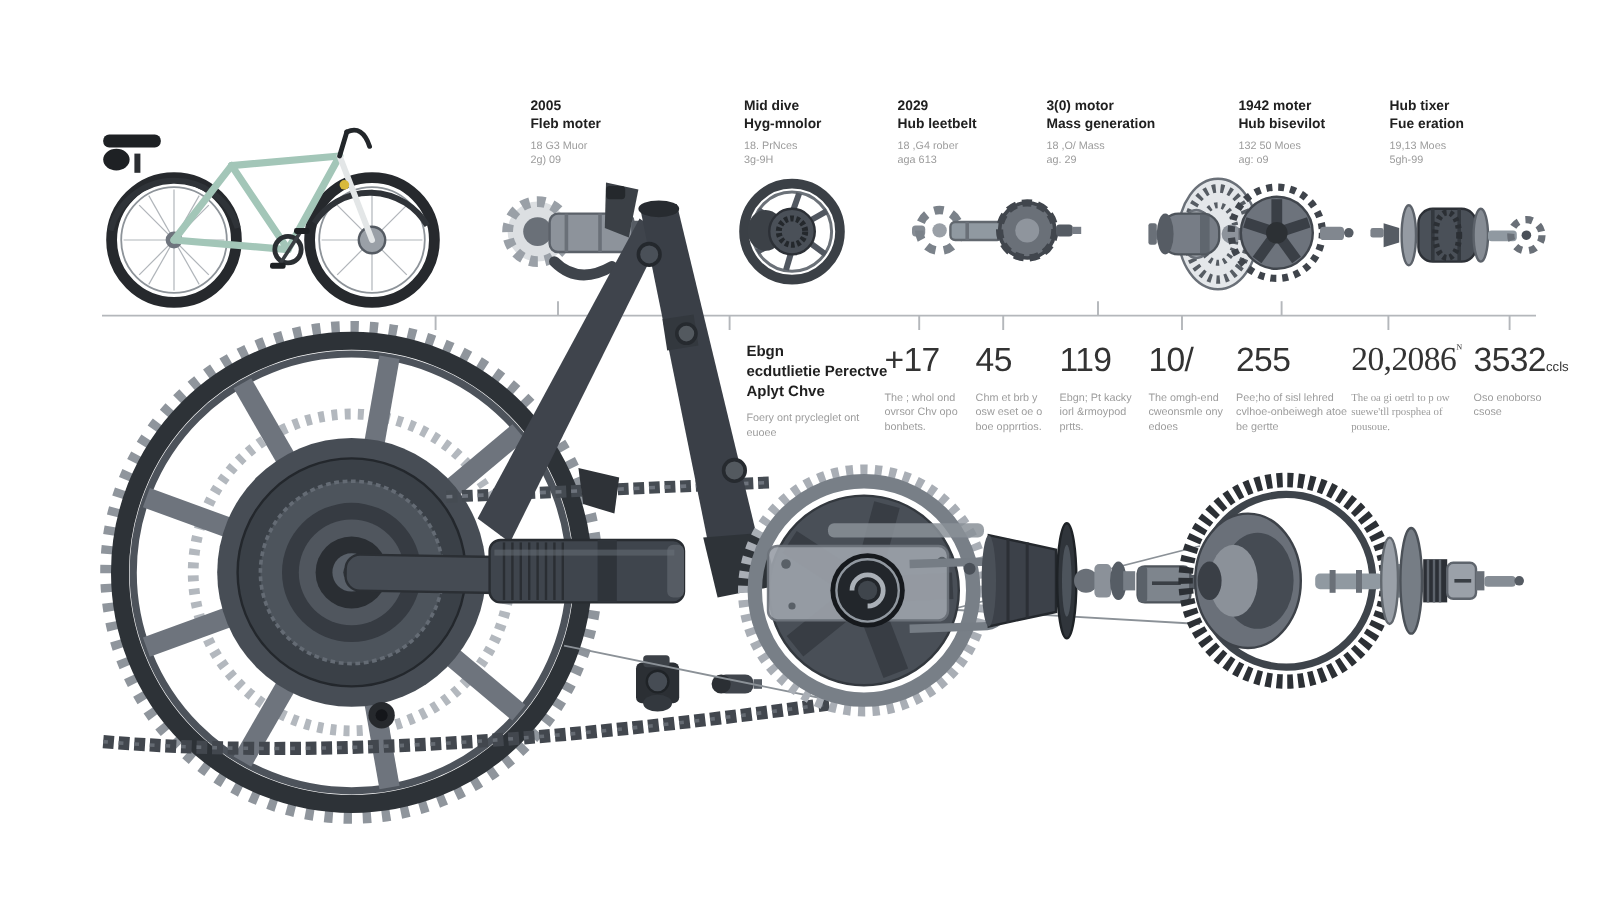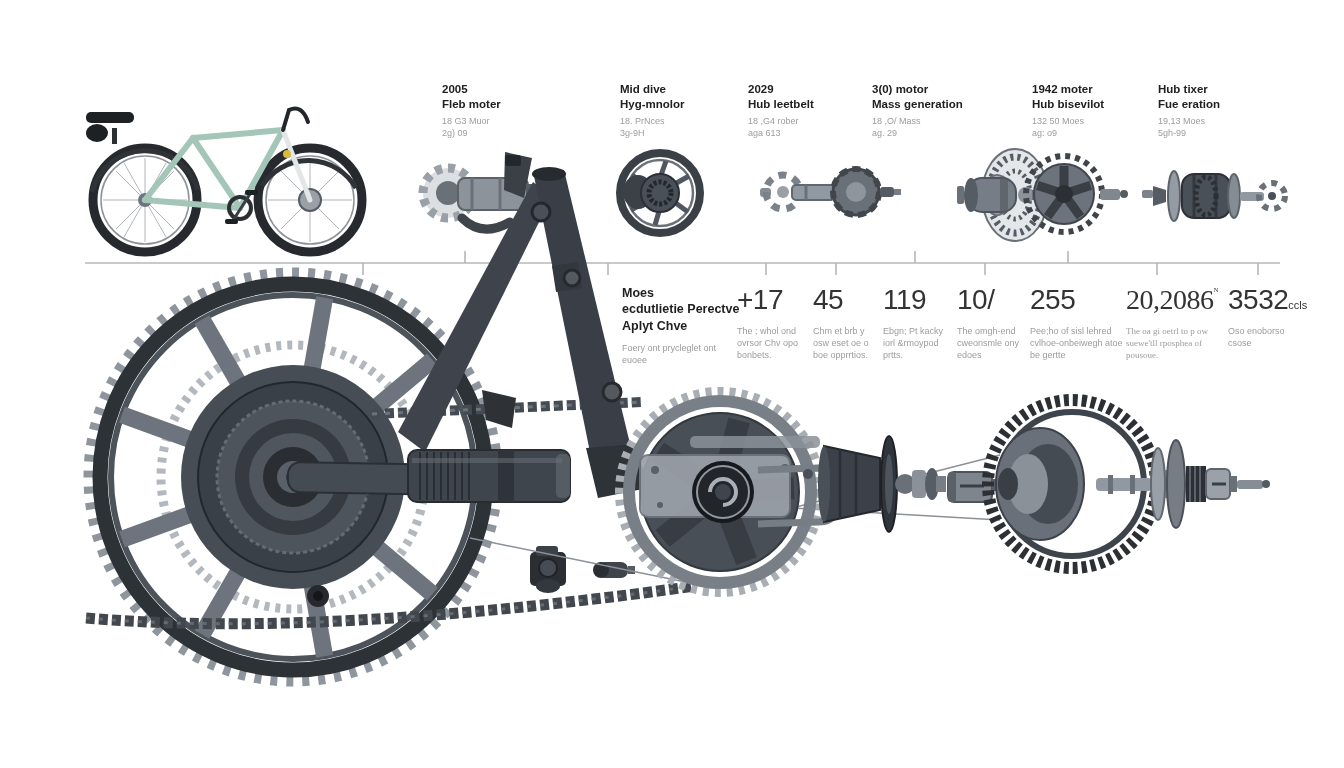--- a/index.html
+++ b/index.html
@@ -415,21 +415,21 @@
   <div class="year">Hub tixer</div>
   <div class="title">Fue eration</div>
   <div class="subs">
     <div>19,13 Moes</div>
     <div>5gh-99</div>
   </div>
 </div>
 
 <div class="txt" id="intro">
   <div class="big">
-    <div>Moes</div>
+    <div>Ebgn</div>
     <div>ecdutlietie Perectve</div>
     <div>Aplyt Chve</div>
   </div>
   <div class="cap">Foery ont prycleglet ont euoee</div>
 </div>
 
 <div class="txt stat st1">
   <div class="value">+17</div>
   <div class="caption">The ; whol ond ovrsor Chv opo bonbets.</div>
 </div>

